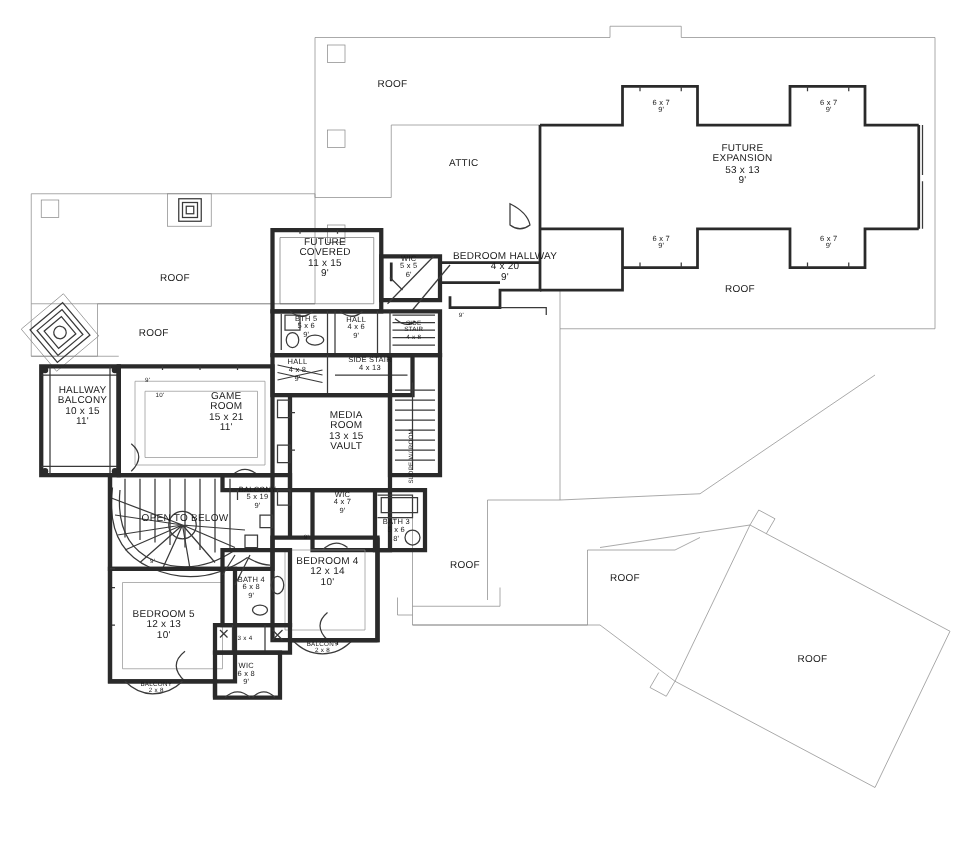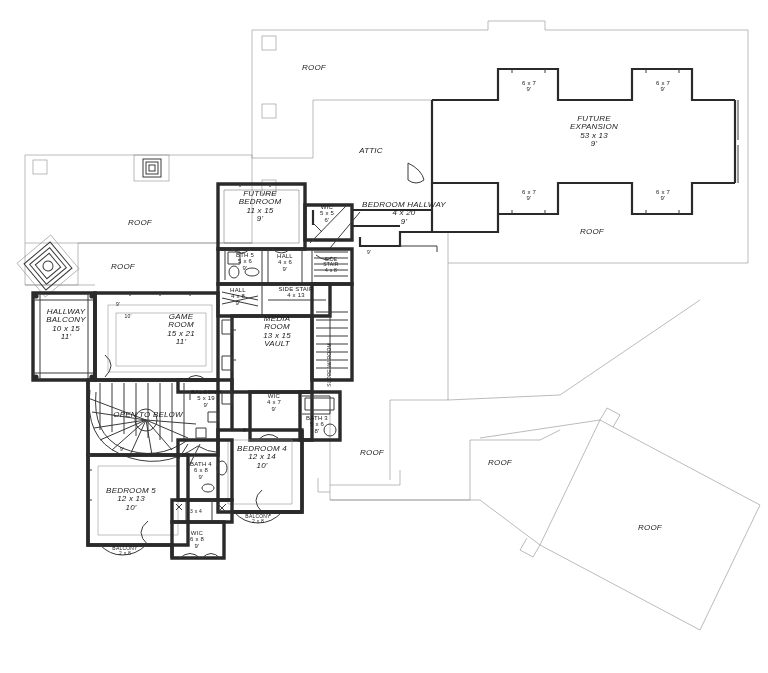--- a/index.html
+++ b/index.html
@@ -1,21 +1,21 @@
 <!DOCTYPE html>
 <html><head>
 <meta charset="utf-8">
 <style>
   html,body{margin:0;padding:0;background:#ffffff;}
   body{font-family:"Liberation Sans",sans-serif;}
   #plan{position:relative;width:768px;height:673px;background:#fff;overflow:hidden;}
   #plan svg{position:absolute;left:0;top:0;}
   .lbl{position:absolute;color:#1a1a1a;text-align:center;line-height:1.06;
        white-space:nowrap;letter-spacing:.2px;transform:translate(-50%,-50%);}
-  .n  {font-size:8px;font-style:italic;}
+  .n  {font-size:8px;}
   .ns {font-size:6px;}
   .nxs{font-size:5px;}
   .vert{transform:translate(-50%,-50%) rotate(-90deg);}
 </style>
 </head>
 <body>
 
 <div id="plan">
 
 <svg width="768" height="673" viewBox="0 0 768 673" shape-rendering="geometricPrecision">
@@ -227,31 +227,31 @@
     <path class="m" d="M222,356 L232,356 L232,370 L222,370 Z"></path>
     <path class="m" d="M222,392 L232,392 L232,404 L222,404 Z"></path>
     <path class="m" d="M196,428 L206,428 L206,438 L196,438 Z"></path>
     <path class="m" d="M208,412 L218,412 L218,422 L208,422 Z"></path>
   </g>
 </svg>
 
 <div id="room-labels">
       <div class="lbl n" style="left: 260px; top: 207px;">
         <div>FUTURE</div>
-        <div>BEDROOM</div>
+        <div>COVERED</div>
         <div>11 x 15</div>
         <div>9'</div>
       </div>
       <div class="lbl n" style="left: 157px; top: 330px; margin-left: 24px;">
         <div>GAME</div>
         <div>ROOM</div>
         <div>15 x 21</div>
         <div>11'</div>
       </div>
-      <div class="lbl n" style="left: 277px; top: 332px;">
+      <div class="lbl n" style="left: 277px; top: 345px;">
         <div>MEDIA</div>
         <div>ROOM</div>
         <div>13 x 15</div>
         <div>VAULT</div>
       </div>
       <div class="lbl n" style="left: 262px; top: 458px;">
         <div>BEDROOM 4</div>
         <div>12 x 14</div>
         <div>10'</div>
       </div>
@@ -338,21 +338,21 @@
         <div>BALCONY</div>
         <div>2 x 8</div>
       </div>
       <div class="lbl nxs" style="left: 125px; top: 551px;">
         <div>BALCONY</div>
         <div>2 x 8</div>
       </div>
       <div class="lbl n" style="left: 148px; top: 415px;">
         <div>OPEN TO BELOW</div>
       </div>
-      <div class="lbl n" style="left: 371px; top: 151px;">
+      <div class="lbl n" style="left: 371px; top: 131px;">
         <div>ATTIC</div>
       </div>
     </div>
 <div id="alcove-labels">
       <div class="lbl ns" style="left: 529px; top: 86px;">
         <div>6 x 7</div>
         <div>9'</div>
       </div>
       <div class="lbl ns" style="left: 663px; top: 86px;">
         <div>6 x 7</div>

